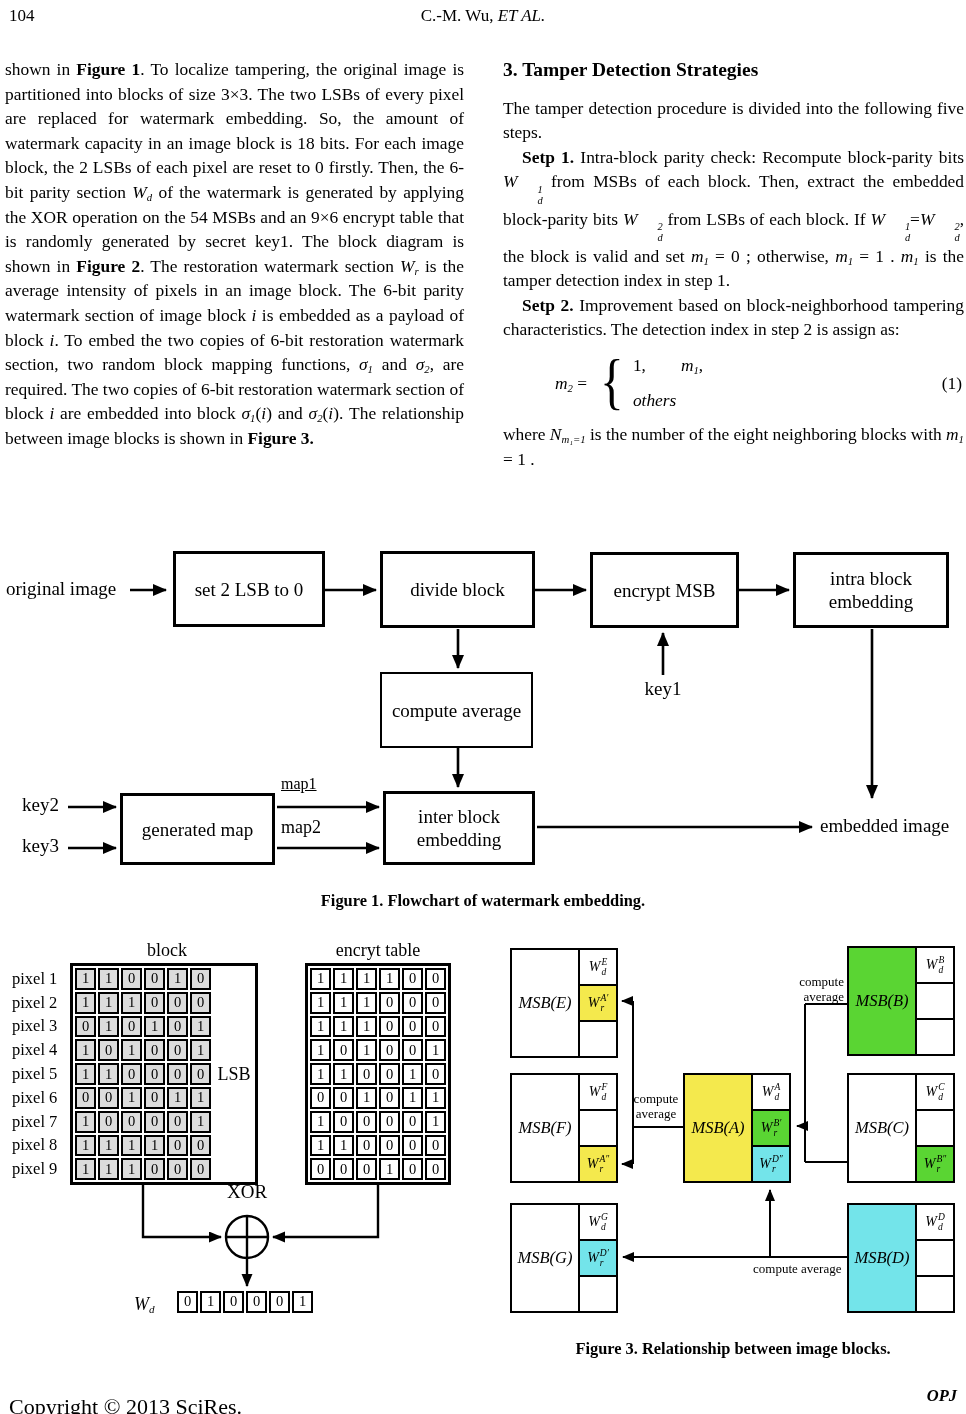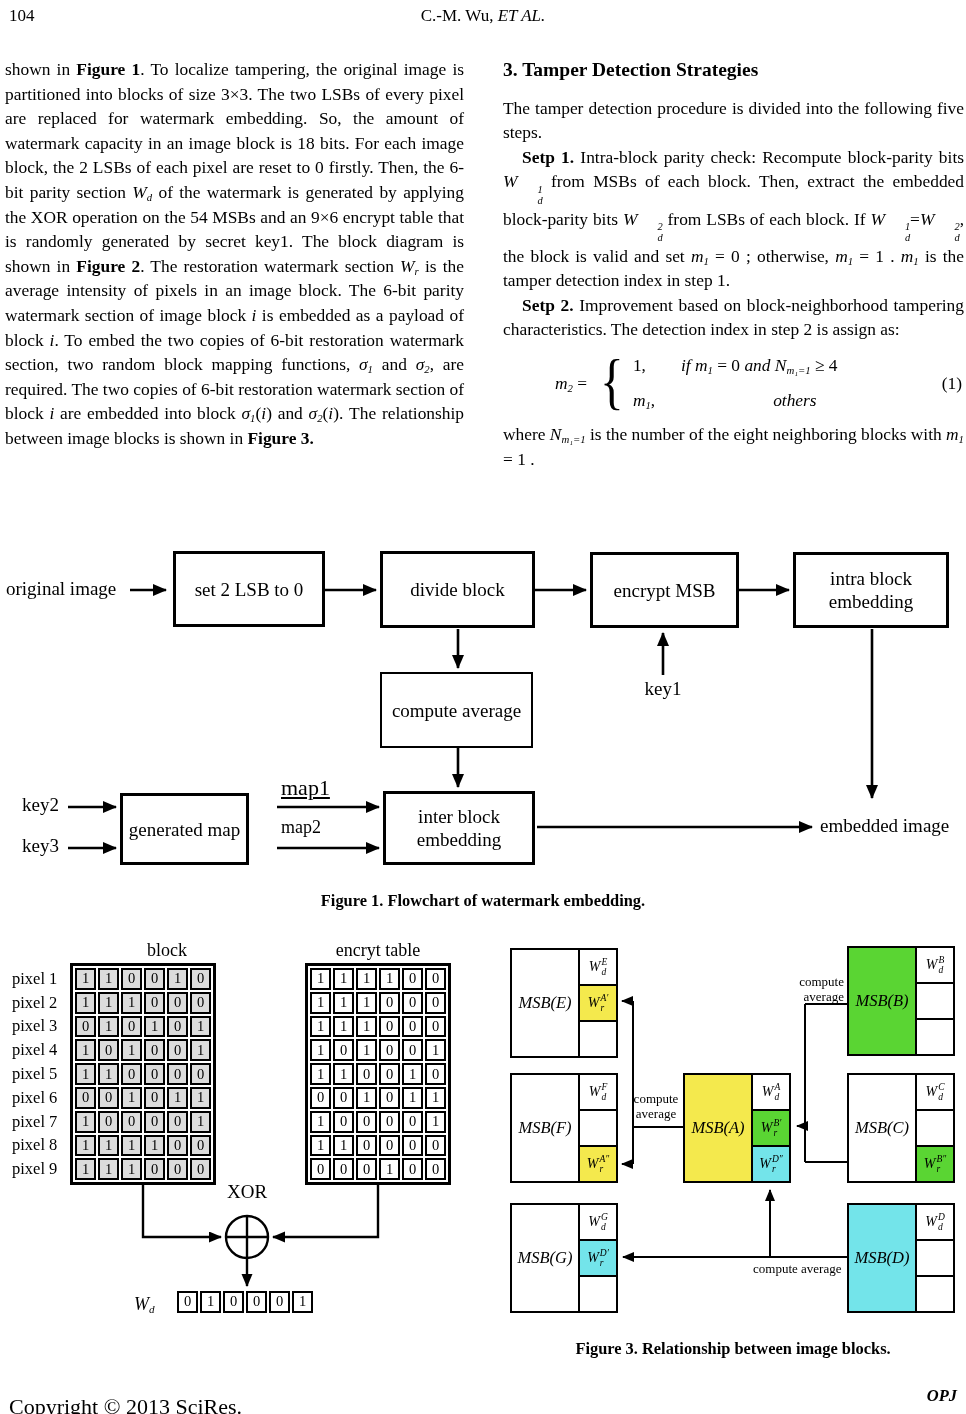--- a/index.html
+++ b/index.html
@@ -34,28 +34,28 @@
   
   .fig1{left:0;top:545px;width:966px;height:375px;}
   .fbox{position:absolute;box-sizing:border-box;border:3px solid #000;background:#fff;
         display:flex;flex-direction:column;align-items:center;justify-content:center;
         font-size:19px;line-height:23px;text-align:center;}
   .b-set{left:173px;top:6px;width:152px;height:76px;}
   .b-div{left:380px;top:6px;width:155px;height:77px;}
   .b-enc{left:590px;top:7px;width:149px;height:76px;}
   .b-intra{left:793px;top:7px;width:156px;height:76px;}
   .b-comp{left:380px;top:127px;width:153px;height:76px;border-width:2.5px;}
-  .b-gen{left:120px;top:248px;width:129px;height:72px;}
+  .b-gen{left:120px;top:248px;width:155px;height:72px;}
   .b-inter{left:383px;top:246px;width:152px;height:74px;}
   .flabel{position:absolute;font-size:19px;}
   .l-orig{left:6px;top:33px;}
   .l-key1{left:638px;top:133px;width:50px;text-align:center;}
   .l-key2{left:22px;top:249px;}
   .l-key3{left:22px;top:290px;}
-  .l-map1{left:281px;top:230px;font-size:22px;text-decoration:underline;}
+  .l-map1{left:281px;top:230px;font-size:16px;text-decoration:underline;}
   .l-map2{left:281px;top:272px;font-size:18px;}
   .l-emb{left:820px;top:270px;}
   .fig1 .fcaption{left:0;top:346px;width:966px;}
   
   .fig2{left:0;top:935px;width:490px;height:440px;}
   .f2lab{position:absolute;font-size:18px;text-align:center;}
   .f2-block-label{left:72px;top:5px;width:190px;}
   .f2-enc-label{left:305px;top:5px;width:146px;}
   .pixlabels{position:absolute;left:12px;top:33px;display:flex;flex-direction:column;gap:2px;}
   .pixlabel{height:21.8px;display:flex;align-items:center;font-size:16.5px;}
@@ -122,21 +122,20 @@
           </span></span><span>=</span><span class="italic">W<span class="supsub">
             <span>2</span>
             <span>d</span>
           </span></span><span>, the block is valid and set </span><span class="italic">m<sub>1</sub></span><span> = 0 ; otherwise, </span><span class="italic">m<sub>1</sub></span><span> = 1 . </span><span class="italic">m<sub>1</sub></span><span> is the tamper detection index in step 1.</span></p>
     <p class="step"><span class="bold">Setp 2.</span><span> Improvement based on block-neighborhood tampering characteristics. The detection index in step 2 is assign as:</span></p>
     <div class="eq-wrap">
       <span class="eq-lhs"><span class="italic">m<sub>2</sub></span><span> =</span></span>
       <span class="eq-brace">{</span>
       <div class="eq-cases">
         <span class="val"><span>1,</span></span>
-        <span class="cond"><span class="italic">if  </span><span class="italic">m<sub>1</sub></span><span> = 0 </span><span class="italic">and</span><span>  </span><span class="italic">N<sub>m₁=1</sub></span><span> ≥ 4</span></span>
         <span class="val"><span class="italic">m<sub>1</sub></span><span>,</span></span>
         <span class="cond cond2"><span class="italic">others</span></span>
       </div>
       <span class="eq-num">(1)</span>
     </div>
     <p><span>where  </span><span class="italic">N<sub>m₁=1</sub></span><span>  is the number of the eight neighboring blocks with </span><span class="italic">m<sub>1</sub></span><span> = 1 .</span></p>
   </div>
 
   <div class="figure fig1">
     <svg class="fsvg" width="966" height="375" viewBox="0 0 966 375">
@@ -291,20 +290,21 @@
           </div>
           <div class="bitrow">
             <div class="bitcell">1</div>
             <div class="bitcell">1</div>
             <div class="bitcell">1</div>
             <div class="bitcell">0</div>
             <div class="bitcell">0</div>
             <div class="bitcell">0</div>
           </div>
         </div>
+      <div class="lsbcol">LSB</div>
     </div>
     <div class="tbl-wrap f2-right">
       <div class="bitgrid">
           <div class="bitrow">
             <div class="bitcell">1</div>
             <div class="bitcell">1</div>
             <div class="bitcell">1</div>
             <div class="bitcell">1</div>
             <div class="bitcell">0</div>
             <div class="bitcell">0</div>

